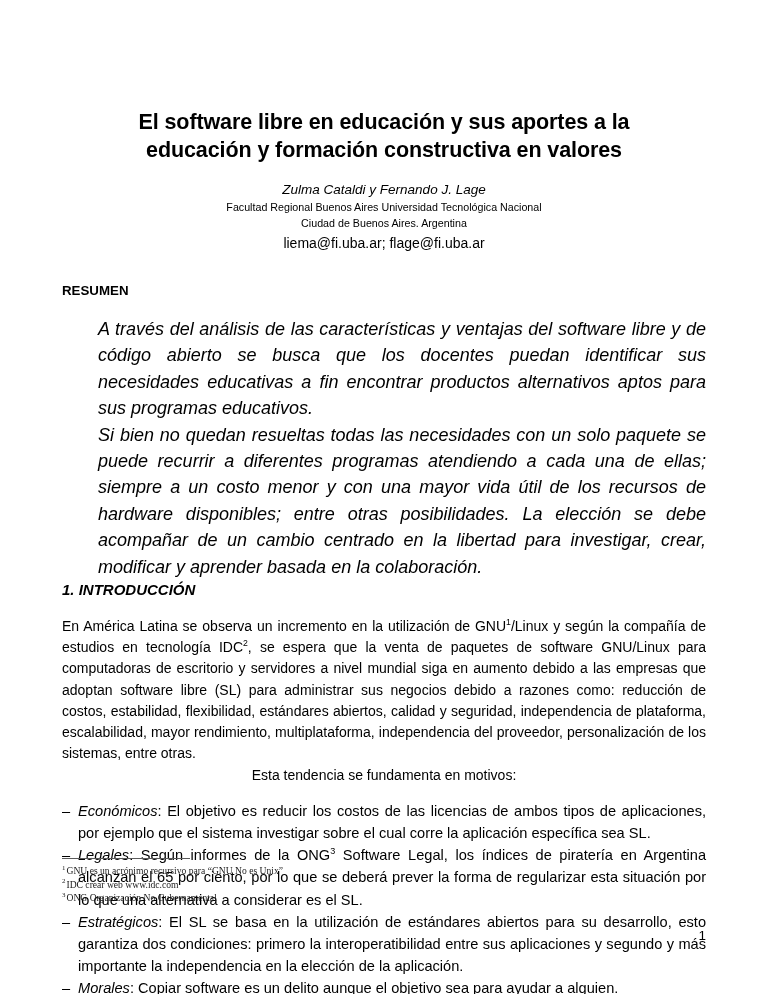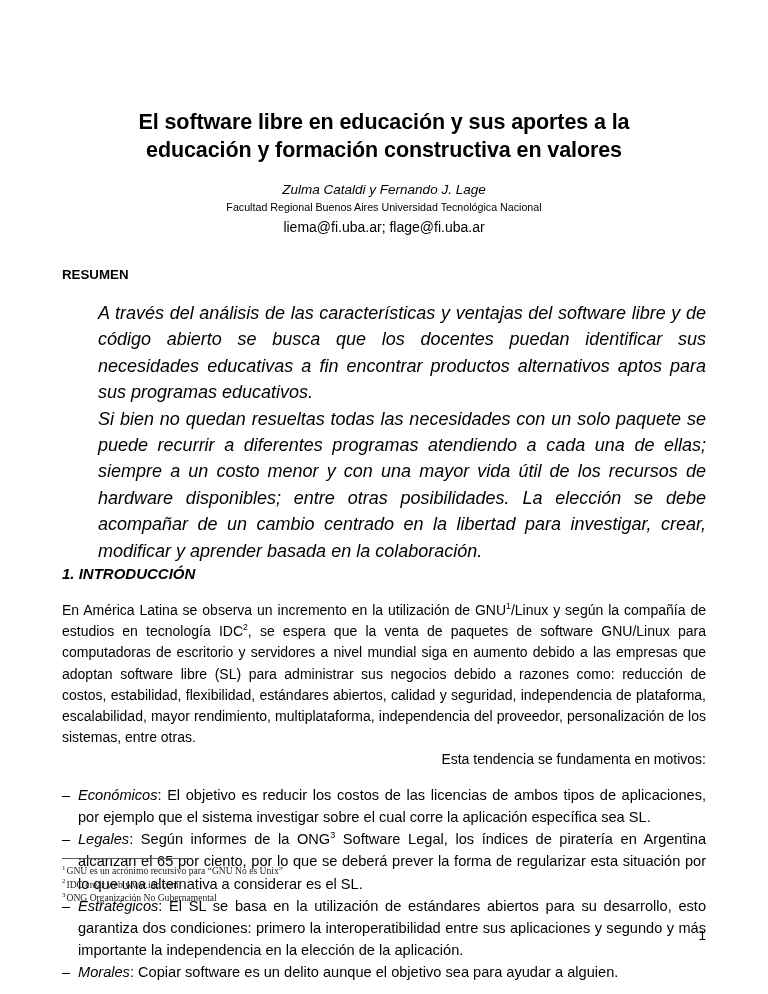--- a/index.html
+++ b/index.html
@@ -88,21 +88,21 @@
   .keywords .kw-values { display: block; }
 
   
   .body-text {
     margin-top: 16px;
     font-size: 14px;
     line-height: 1.52;
     text-align: justify;
   }
   .body-text p { margin: 0; }
-  .no-justify { text-align: right; }
+  .no-justify { text-align: center; }
 
   sup {
     font-size: 0.62em;
     vertical-align: super;
     line-height: 0;
   }
 
   
   .motive-list {
     margin: 14px 0 0 0;
@@ -168,20 +168,21 @@
 <div class="page">
 
   <h1 class="doc-title">
     <span class="line">El software libre en educación y sus aportes a la</span>
     <span class="line">educación y formación constructiva en valores</span>
   </h1>
 
   <div class="authors-block">
     <div class="author-names">Zulma Cataldi y Fernando J. Lage</div>
     <div class="affiliation">Facultad Regional Buenos Aires Universidad Tecnológica Nacional</div>
+    <div class="affiliation">Ciudad de Buenos Aires. Argentina</div>
     <div class="emails">liema@fi.uba.ar; flage@fi.uba.ar</div>
   </div>
 
   <div class="section-heading heading-resumen">RESUMEN</div>
 
   <div class="abstract">
     <p>A través del análisis  de las características y ventajas del software libre y de código abierto se busca que los docentes puedan identificar sus necesidades educativas a fin encontrar productos alternativos aptos para sus programas educativos.</p>
     <p>Si bien no quedan resueltas todas las necesidades con un solo paquete se puede recurrir a diferentes programas atendiendo a cada una de ellas; siempre a un costo menor y con una mayor vida útil de los recursos de hardware disponibles; entre otras posibilidades. La elección se debe acompañar de un cambio centrado en la  libertad para investigar, crear, modificar y aprender basada en la colaboración.</p>
   </div>
 

